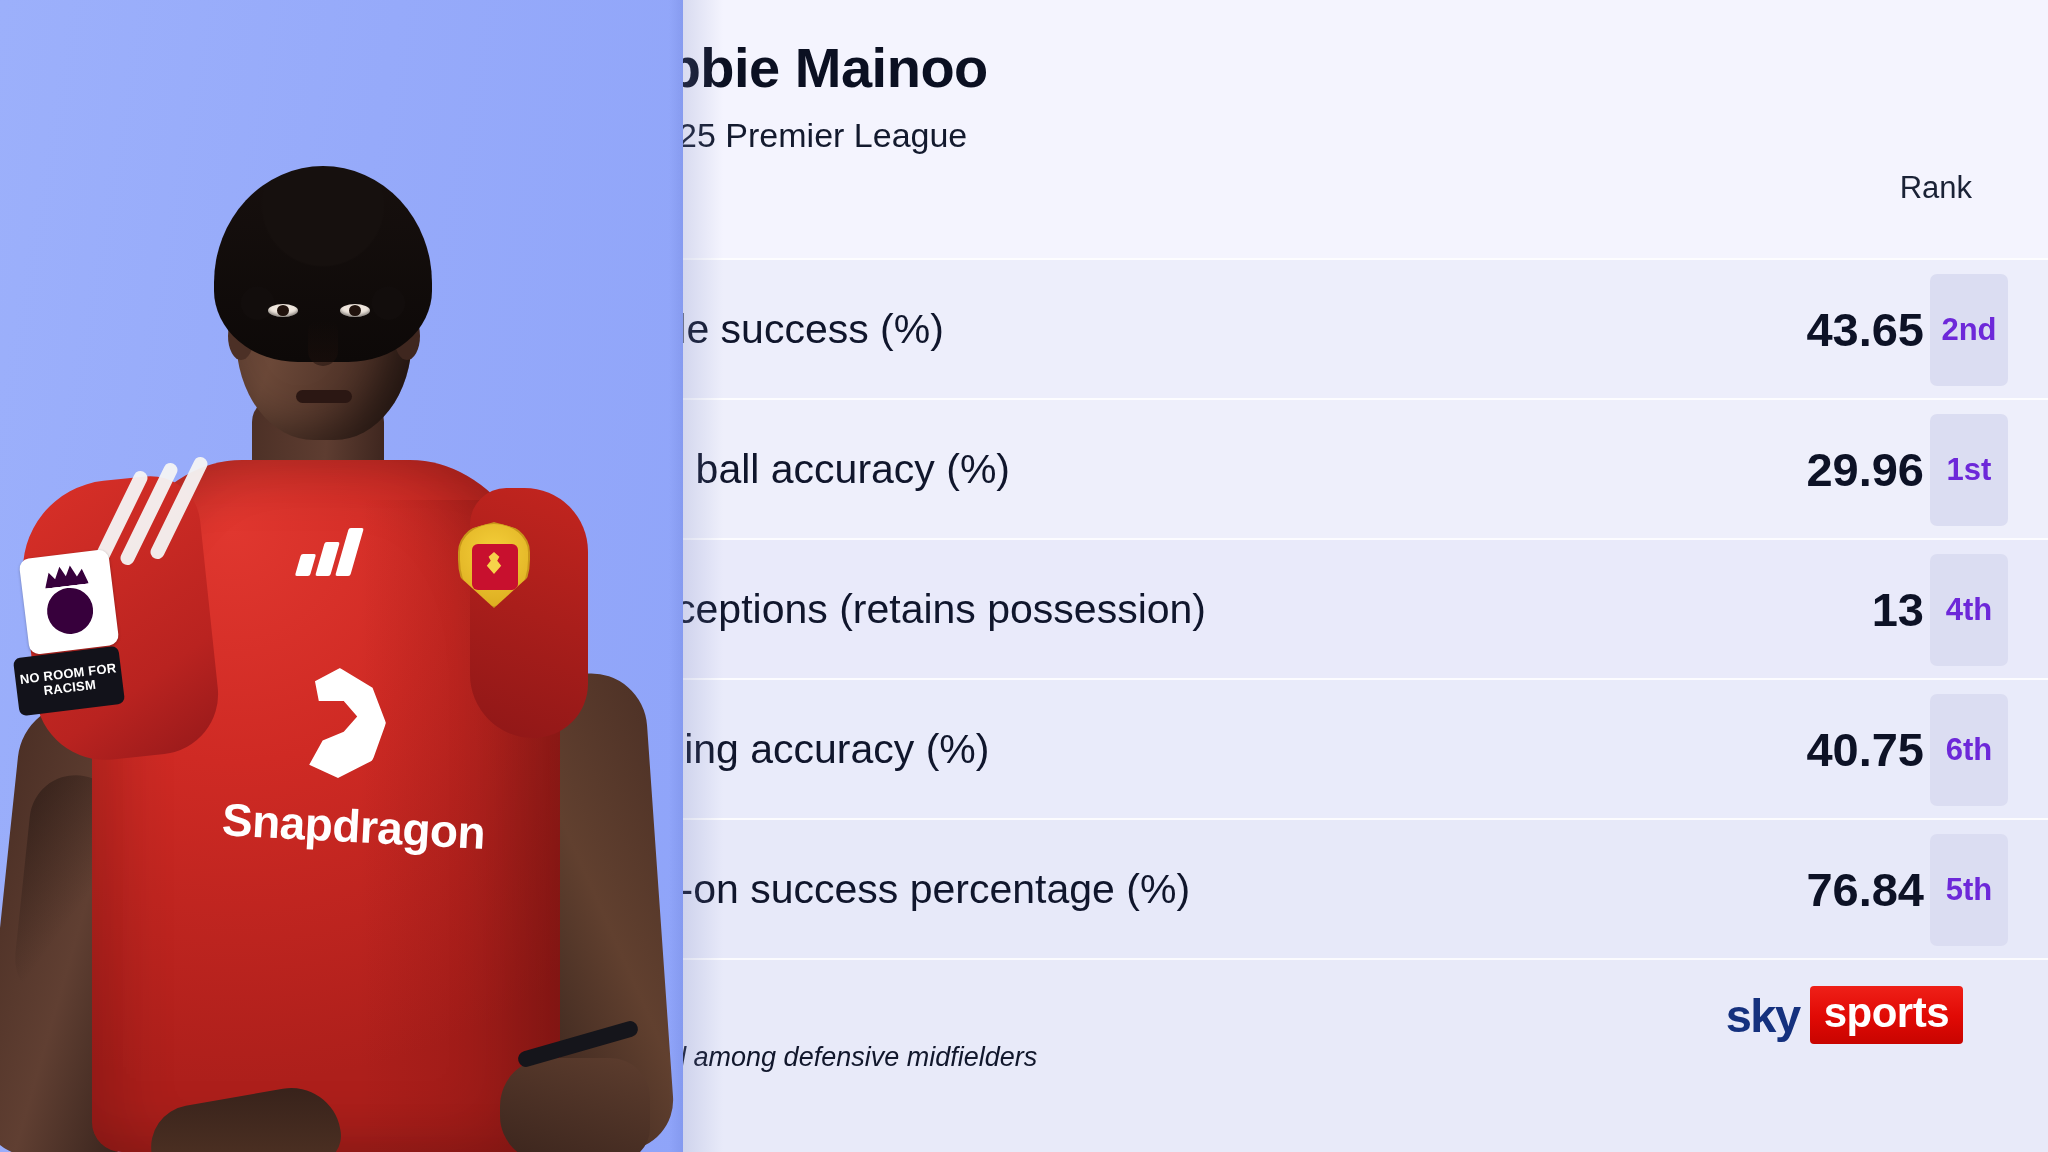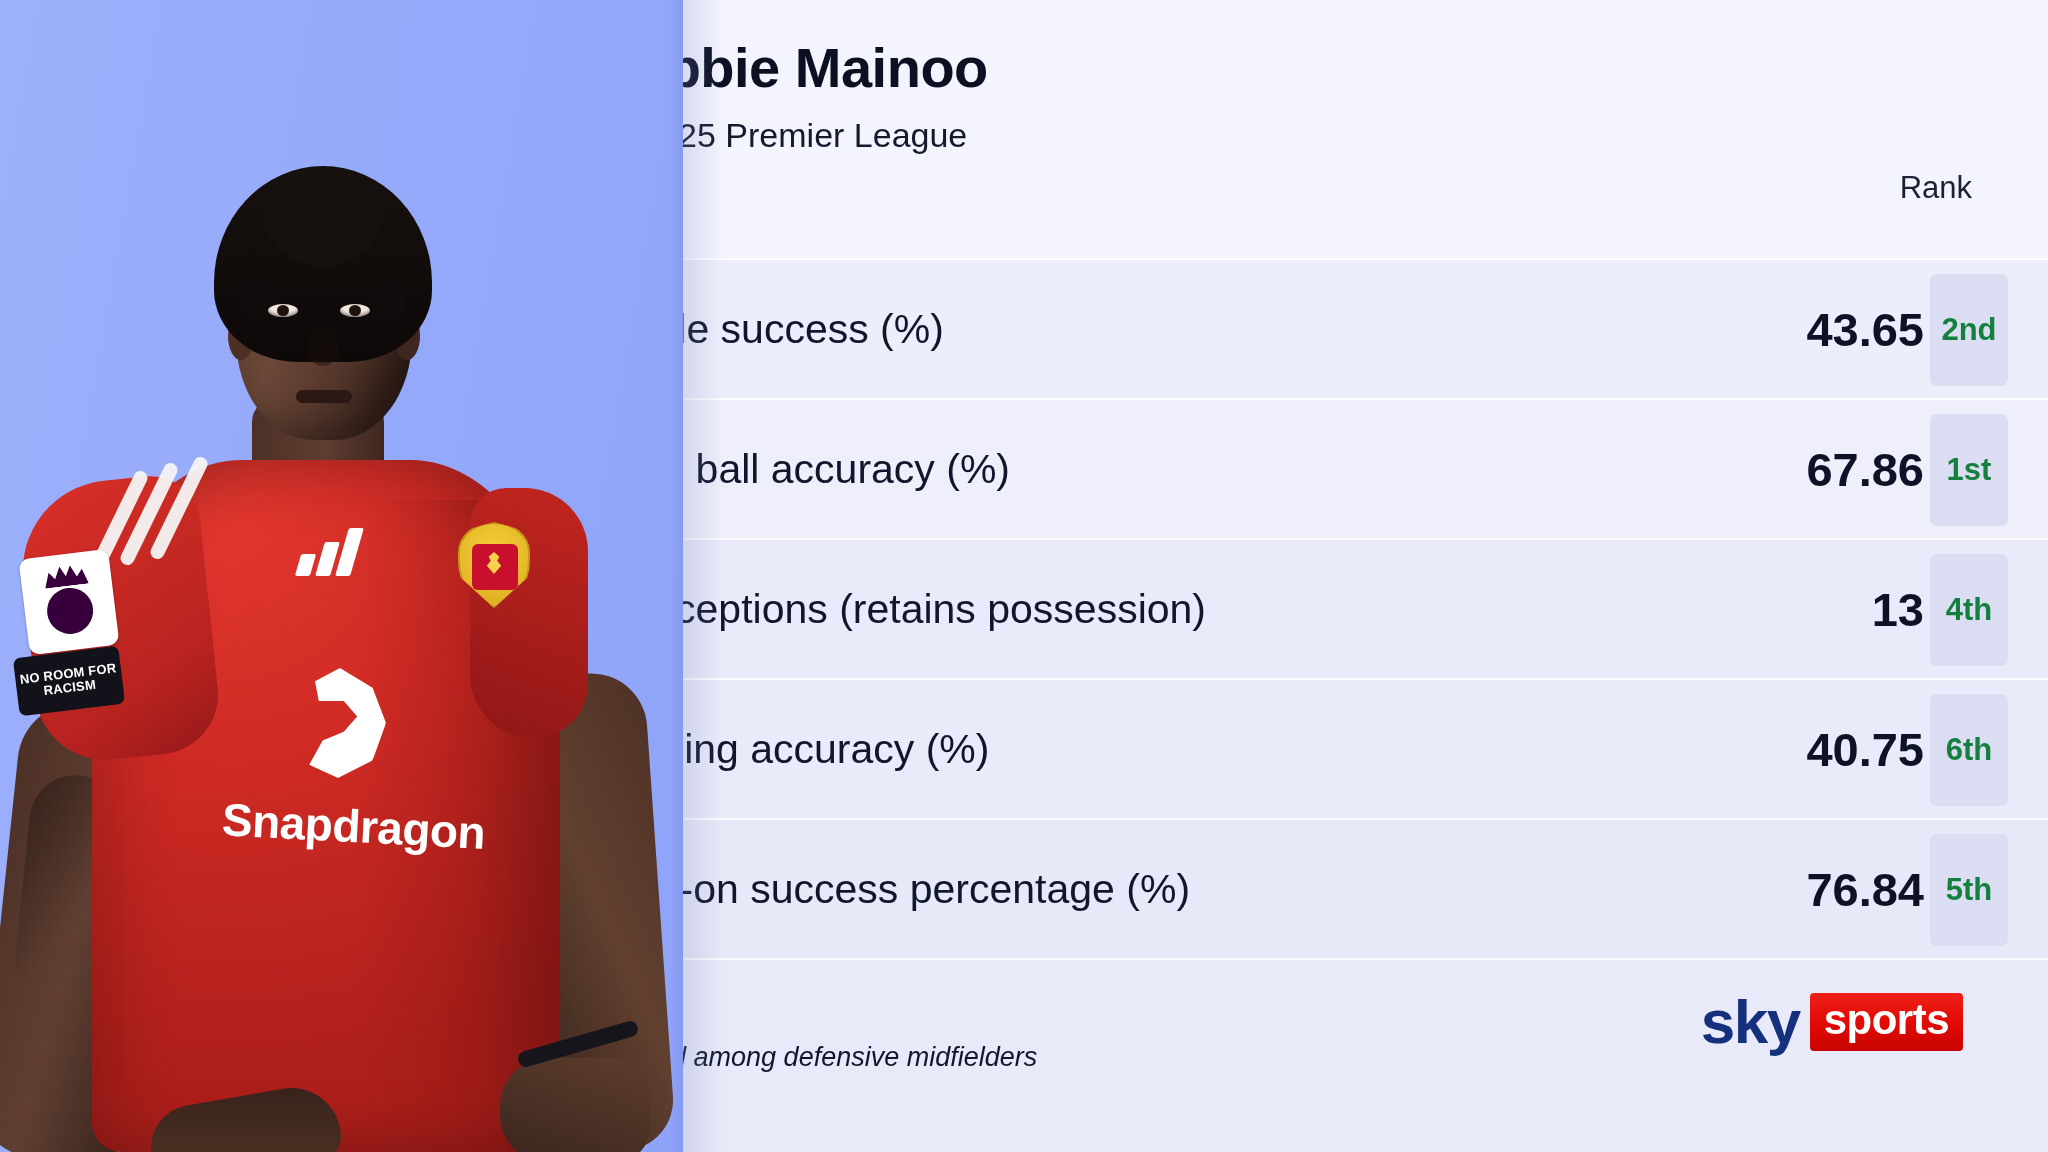--- a/index.html
+++ b/index.html
@@ -274,38 +274,38 @@
   .row .value{
     position:absolute; right:124px;
     font-size:47px; font-weight:700; color:#0d1226;
     text-align:right;
   }
   .row .rank{
     position:absolute; right:40px; top:14px;
     width:78px; height:112px;
     background:#dbddf2; border-radius:7px;
     display:flex; align-items:center; justify-content:center;
-    font-size:31px; font-weight:700; color:#15803d;
+    font-size:31px; font-weight:700; color:#6d28d9;
   }
 
   #footer{
     position:absolute; left:0; top:958px; width:100%; height:194px;
     background:#e8eaf9;
     border-top:2px solid rgba(255,255,255,.8);
   }
   #footnote{
     position:absolute; left:-90px; top:82px;
     font-size:27px; font-style:italic; color:#11172c;
   }
   #logo{
     position:absolute; right:85px; top:26px;
     display:flex; align-items:center; gap:10px;
   }
   #logo .sky{
-    font-size:62px; font-weight:700; color:#15317e; letter-spacing:-1.5px;
+    font-size:47px; font-weight:700; color:#15317e; letter-spacing:-1.5px;
   }
   #logo .sports{
     background:linear-gradient(180deg,#ef2018 0%,#e10a05 52%,#c80400 100%);
     color:#fff; font-size:42px; font-weight:700;
     padding:3px 14px 7px 14px; border-radius:4px; letter-spacing:-.5px;
   }
 </style>
 </head>
 <body>
 
@@ -376,21 +376,21 @@
     </div>
 
     <div class="row" id="r0">
       <div class="label">Tackle success (%)</div>
       <div class="value">43.65</div>
       <div class="rank">2nd</div>
     </div>
 
     <div class="row" id="r1">
       <div class="label">Long ball accuracy (%)</div>
-      <div class="value">67.86</div>
+      <div class="value">29.96</div>
       <div class="rank">1st</div>
     </div>
 
     <div class="row" id="r2">
       <div class="label">Interceptions (retains possession)</div>
       <div class="value">13</div>
       <div class="rank">4th</div>
     </div>
 
     <div class="row" id="r3">

